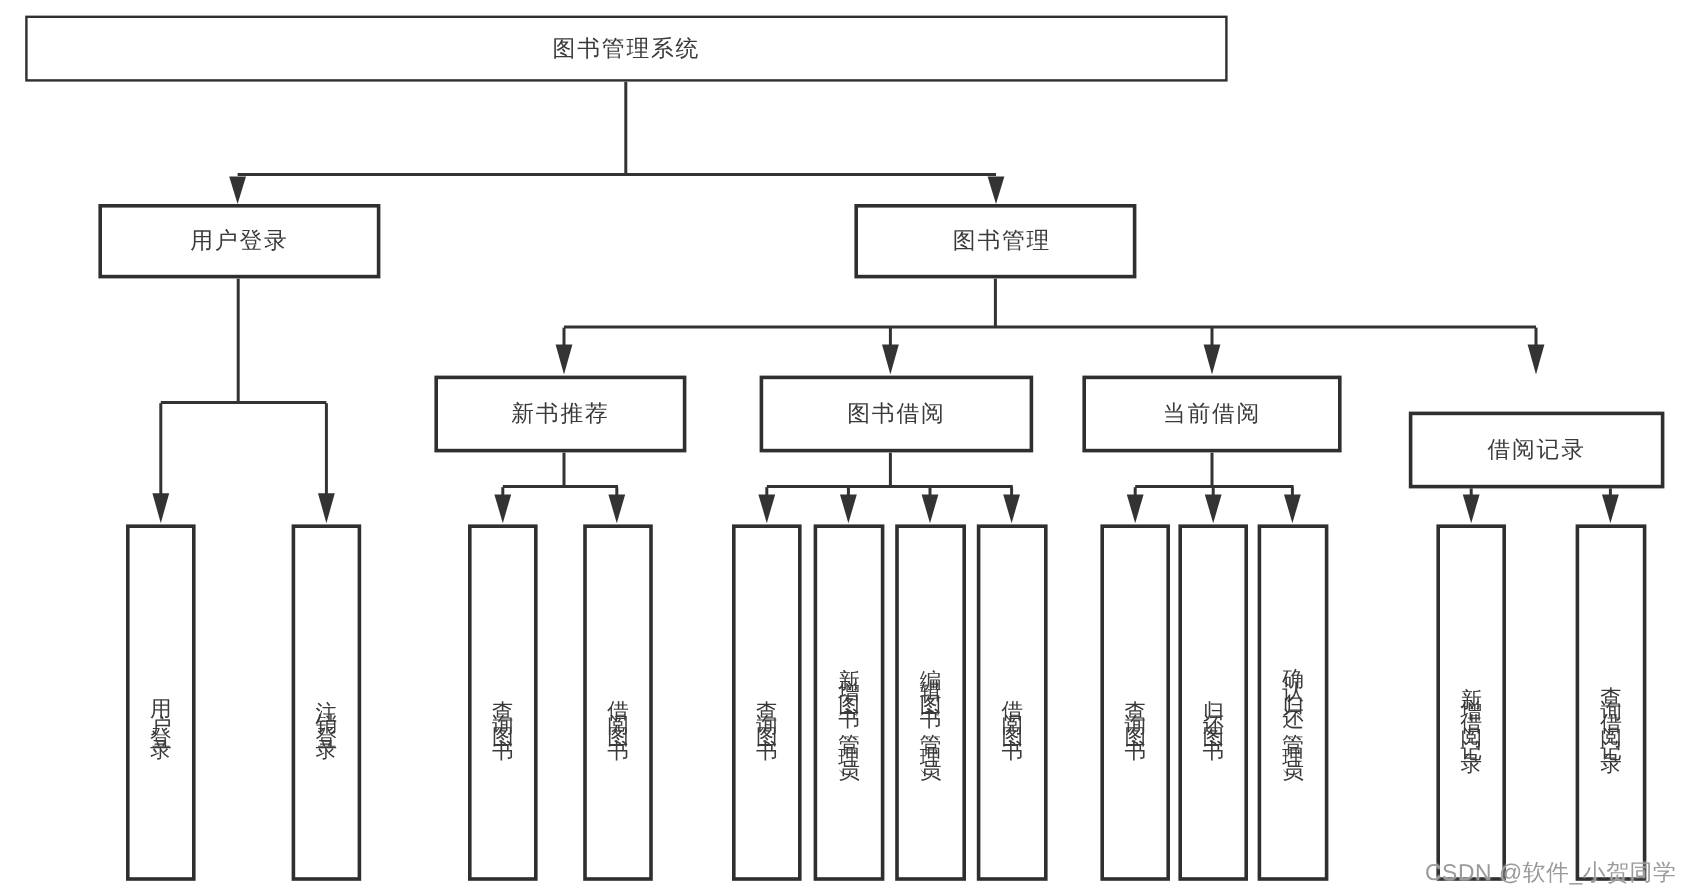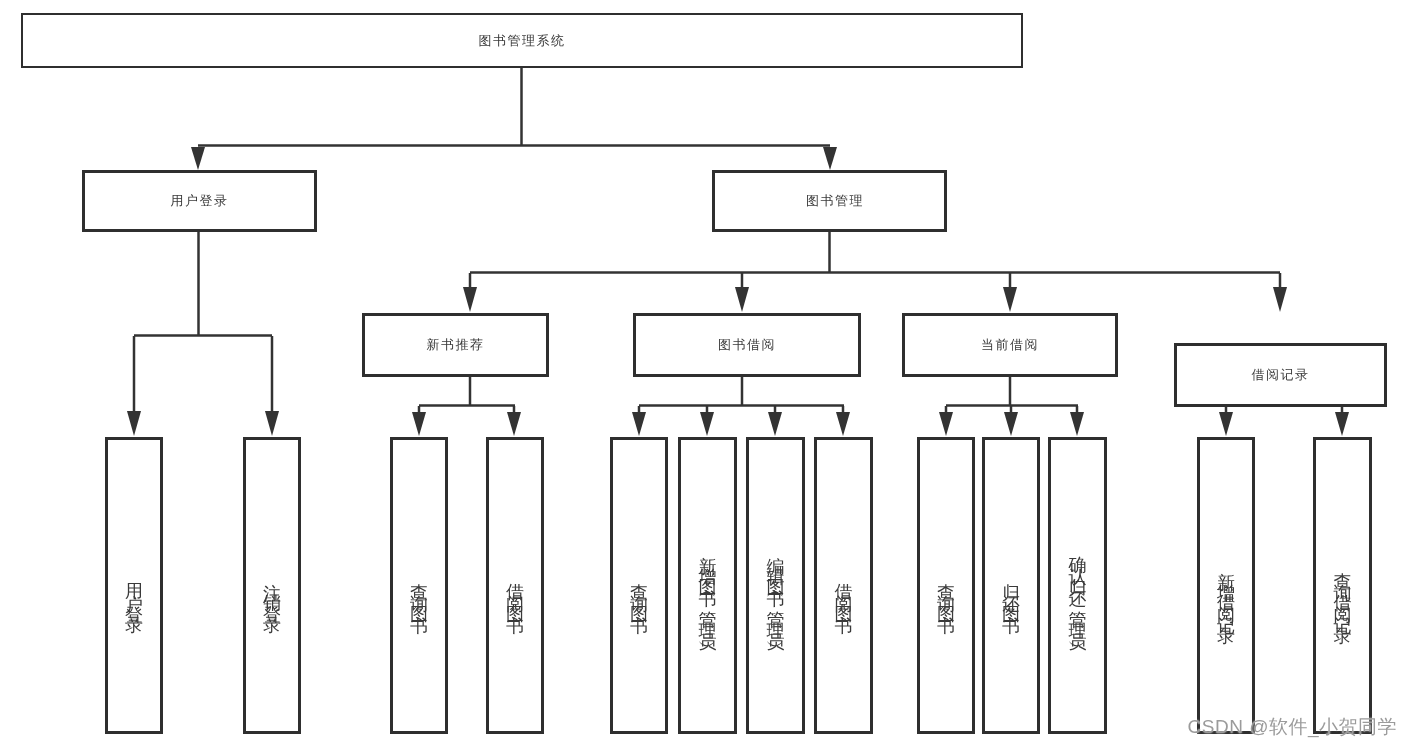--- a/index.html
+++ b/index.html
@@ -26,21 +26,21 @@
   .box{
     position:absolute;
     box-sizing:border-box;
     background:#ffffff;
     border:3px solid var(--box-border);
     display:flex;align-items:center;justify-content:center;
     color:var(--text);
   }
   .box.root{border-width:2px;}
   .hlabel{
-    font-size:13px;
+    font-size:19px;
     letter-spacing:1.5px;
     color:var(--text);
     white-space:nowrap;
     font-family:Liberation Mono, monospace;
   }
   .leaf{
     position:absolute;
     top:437px;height:297px;width:58px;
   }
   .vtext{
@@ -140,21 +140,21 @@
     <span class="hlabel">图书管理系统</span>
   </div>
 
   <div class="box" style="left:82px;top:170px;width:235px;height:62px;">
     <span class="hlabel">用户登录</span>
   </div>
   <div class="box" style="left:712px;top:170px;width:235px;height:62px;padding-left:11px;">
     <span class="hlabel">图书管理</span>
   </div>
 
-  <div class="box" style="left:362px;top:313px;width:187px;height:64px;">
+  <div class="box" style="left:362px;top:313px;width:210px;height:64px;">
     <span class="hlabel">新书推荐</span>
   </div>
   <div class="box" style="left:633px;top:313px;width:228px;height:64px;">
     <span class="hlabel">图书借阅</span>
   </div>
   <div class="box" style="left:902px;top:313px;width:216px;height:64px;align-items:center;">
     <span class="hlabel">当前借阅</span>
   </div>
   <div class="box" style="left:1174px;top:313px;width:213px;height:64px;margin-top:30px;">
     <span class="hlabel">借阅记录</span>

